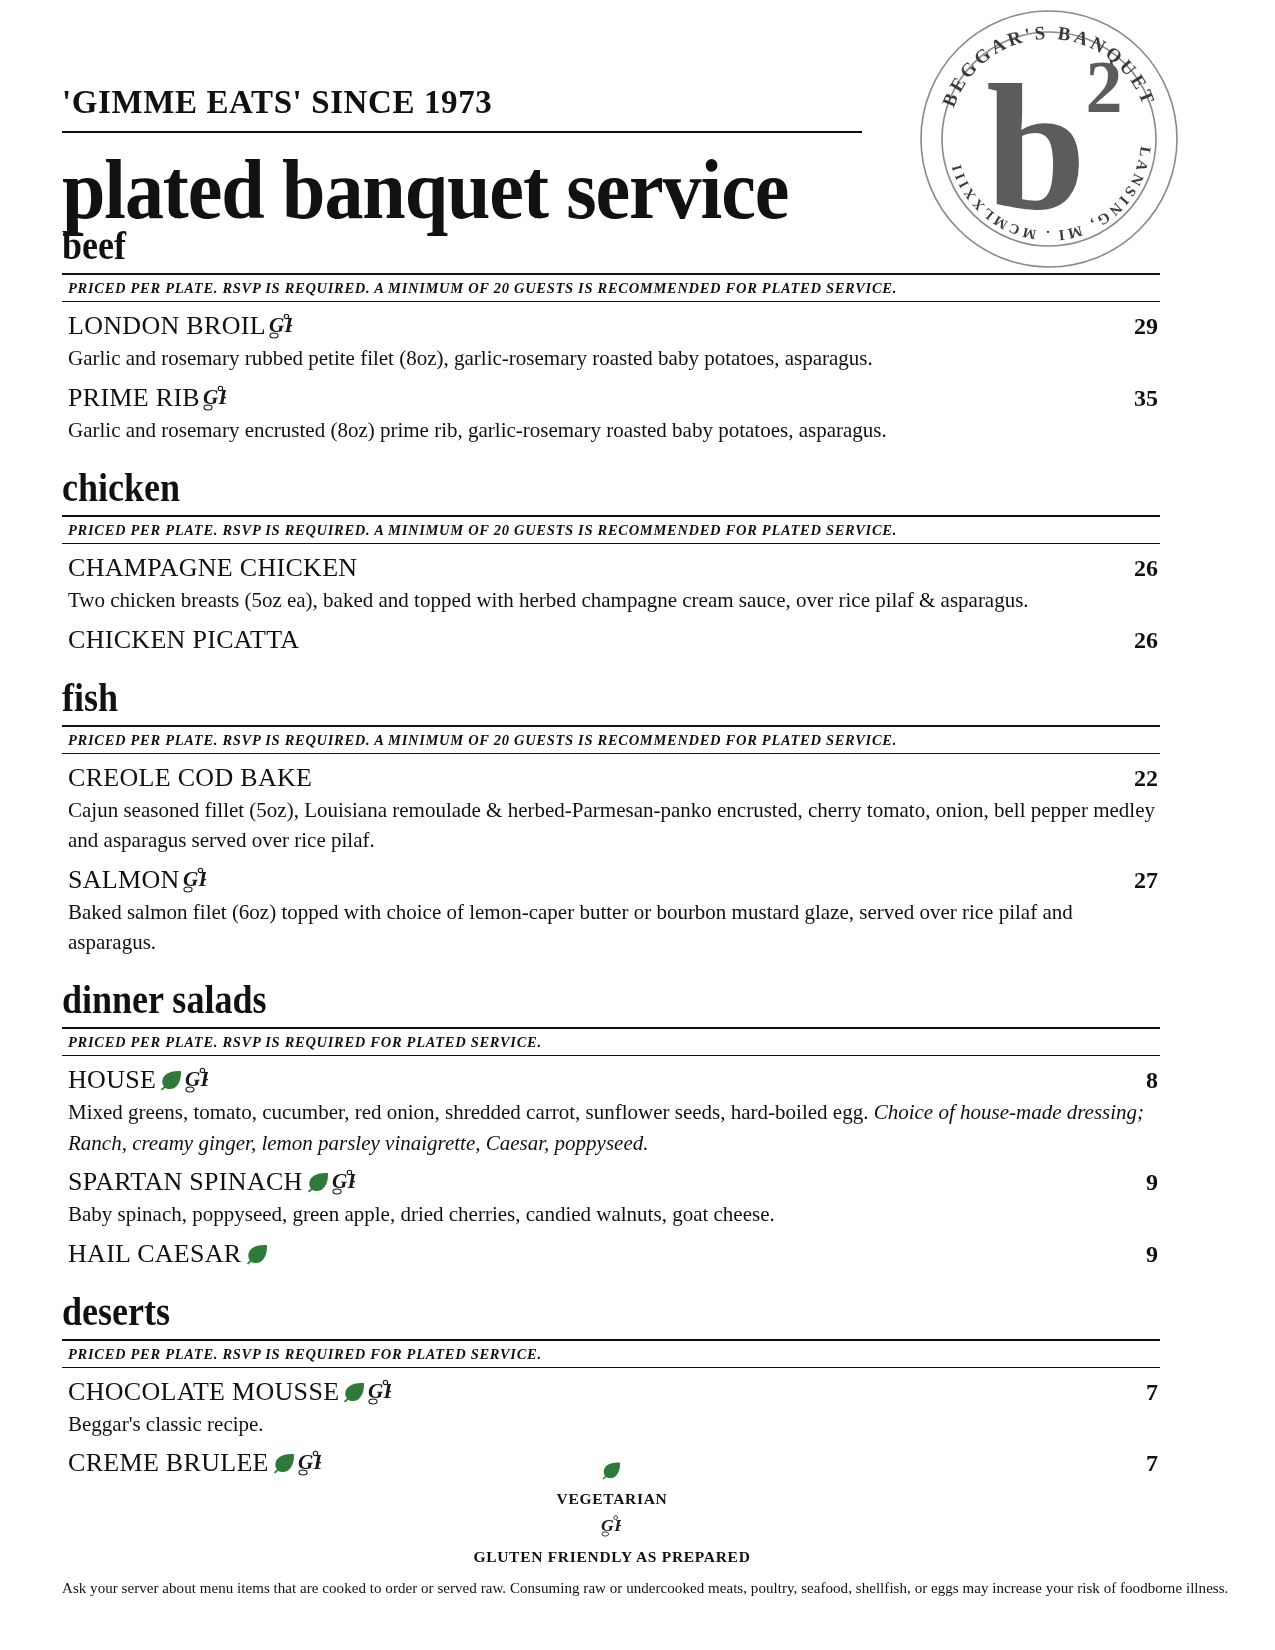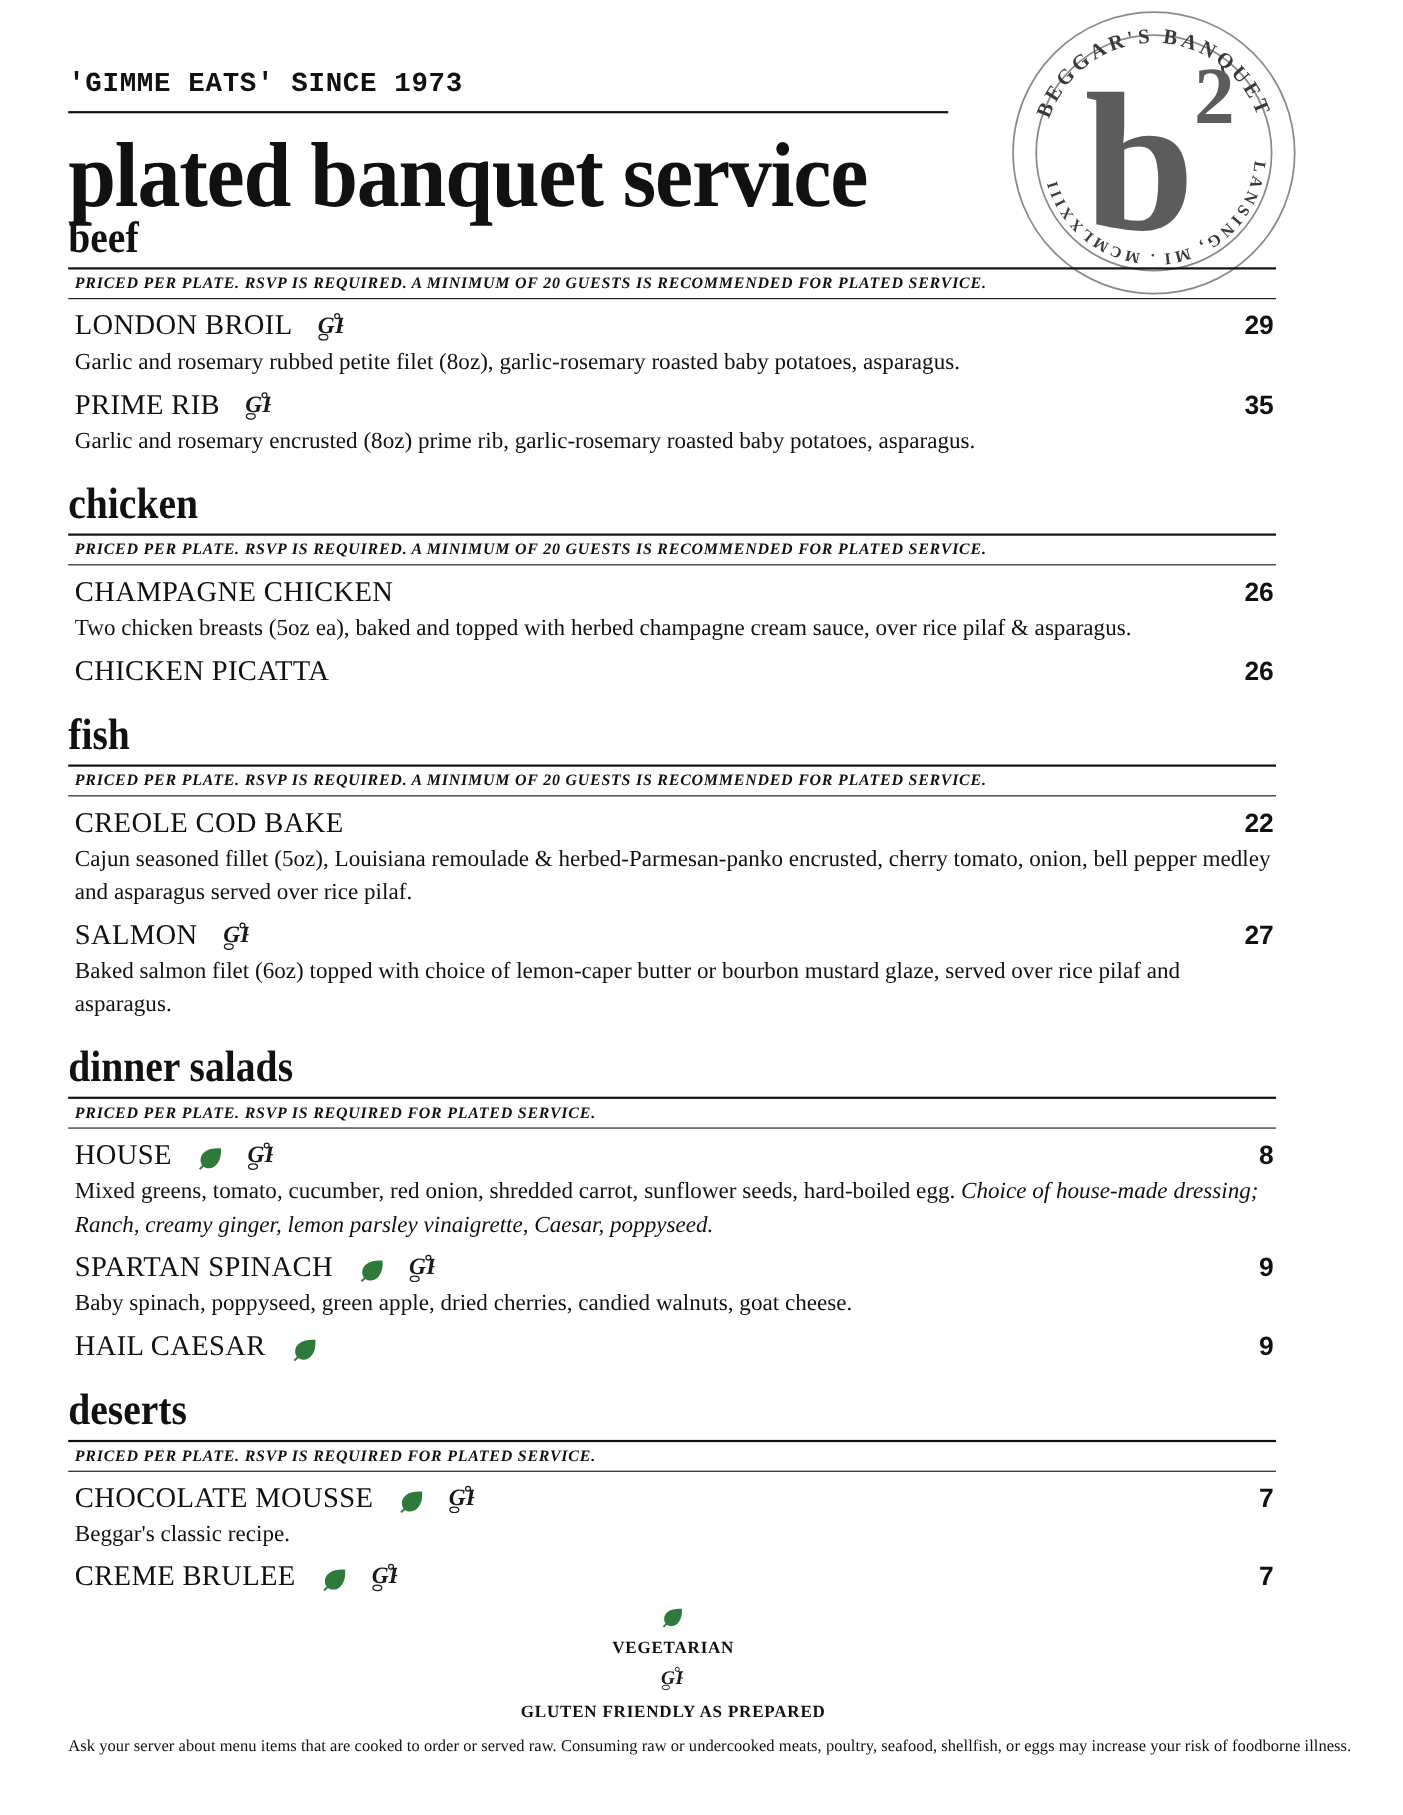--- a/index.html
+++ b/index.html
@@ -24,25 +24,25 @@
   }
   .content {
     position: absolute;
     left: 62px;
     top: 0;
     width: 1100px;
   }
 
   
   .tagline {
-    font-family: Liberation Mono, monospace;
-    font-weight: bold;
-    font-size: 25px;
+    font-family: Liberation Serif, serif;
+    font-weight: bold;
+    font-size: 33px;
     letter-spacing: 0.6px;
-    margin-top: 62px;
+    margin-top: 84px;
     text-transform: uppercase;
     white-space: nowrap;
   }
   .rule-tagline {
     border: 0;
     border-top: 2px solid #111;
     margin: 10px 0 0 0;
     width: 800px;
   }
   .title {
@@ -112,26 +112,26 @@
     width: 1098px;
   }
   .item-name {
     font-family: "Liberation Serif", "DejaVu Serif", serif;
     font-weight: normal;
     font-size: 26px;
     letter-spacing: 0.3px;
     text-transform: uppercase;
     padding-left: 6px;
     display: flex;
-    align-items: flex-end;
-    gap: 22px;
+    align-items: center;
+    gap: 2px;
     white-space: nowrap;
   }
   .item-price {
-    font-family: Liberation Sans, sans-serif;
+    font-family: Liberation Serif, serif;
     font-weight: bold;
     font-size: 24px;
     padding-right: 2px;
   }
   .item-desc {
     font-family: "Liberation Serif", "DejaVu Serif", serif;
     font-size: 21px;
     line-height: 1.45;
     padding-left: 6px;
     margin-top: 2px;

